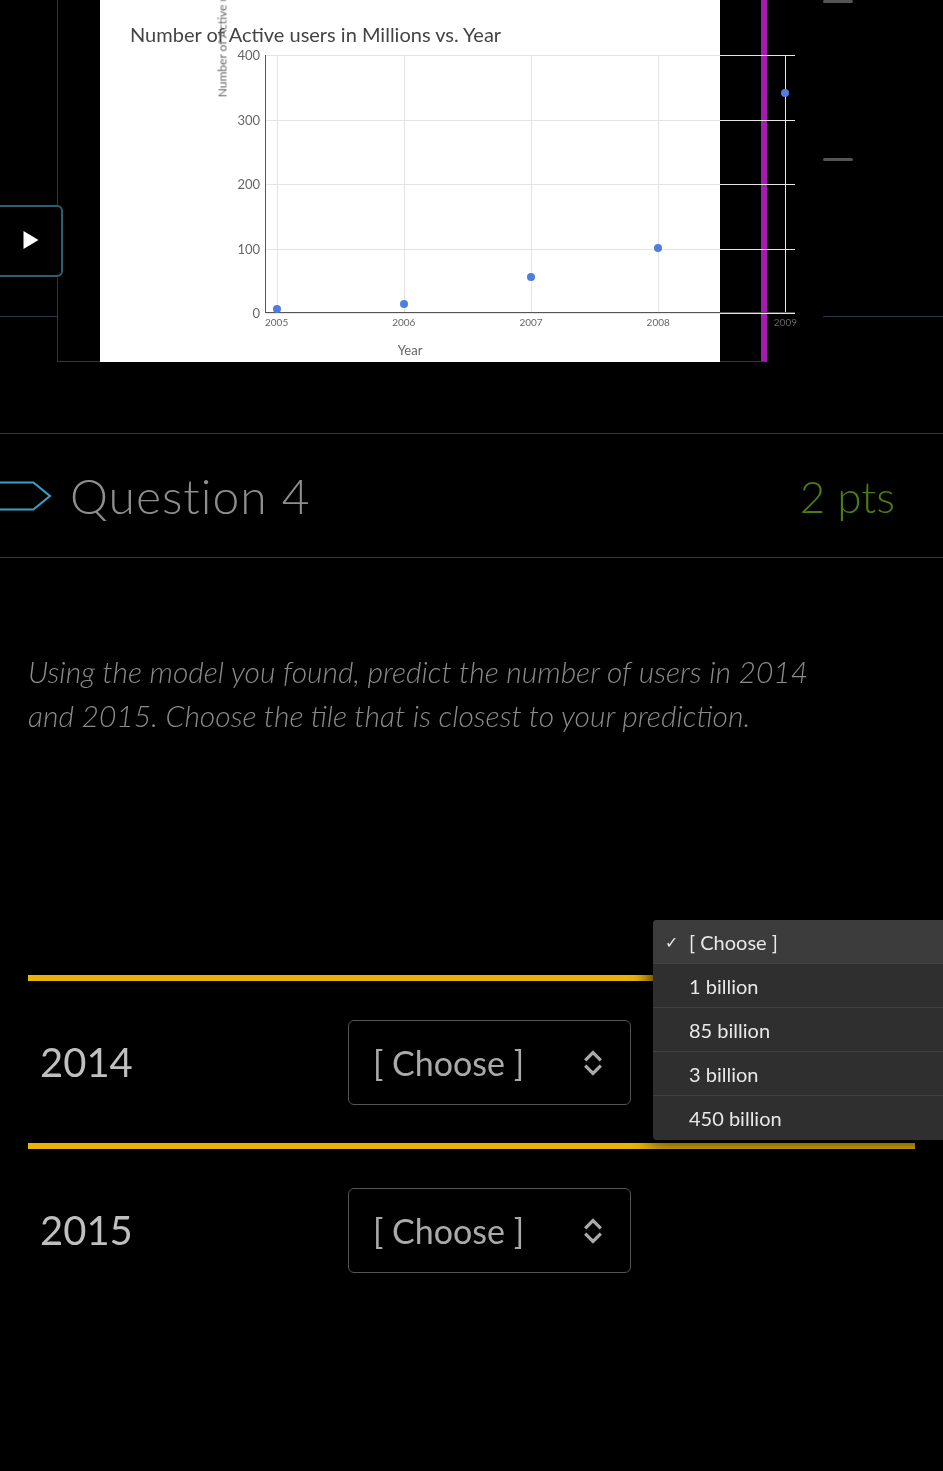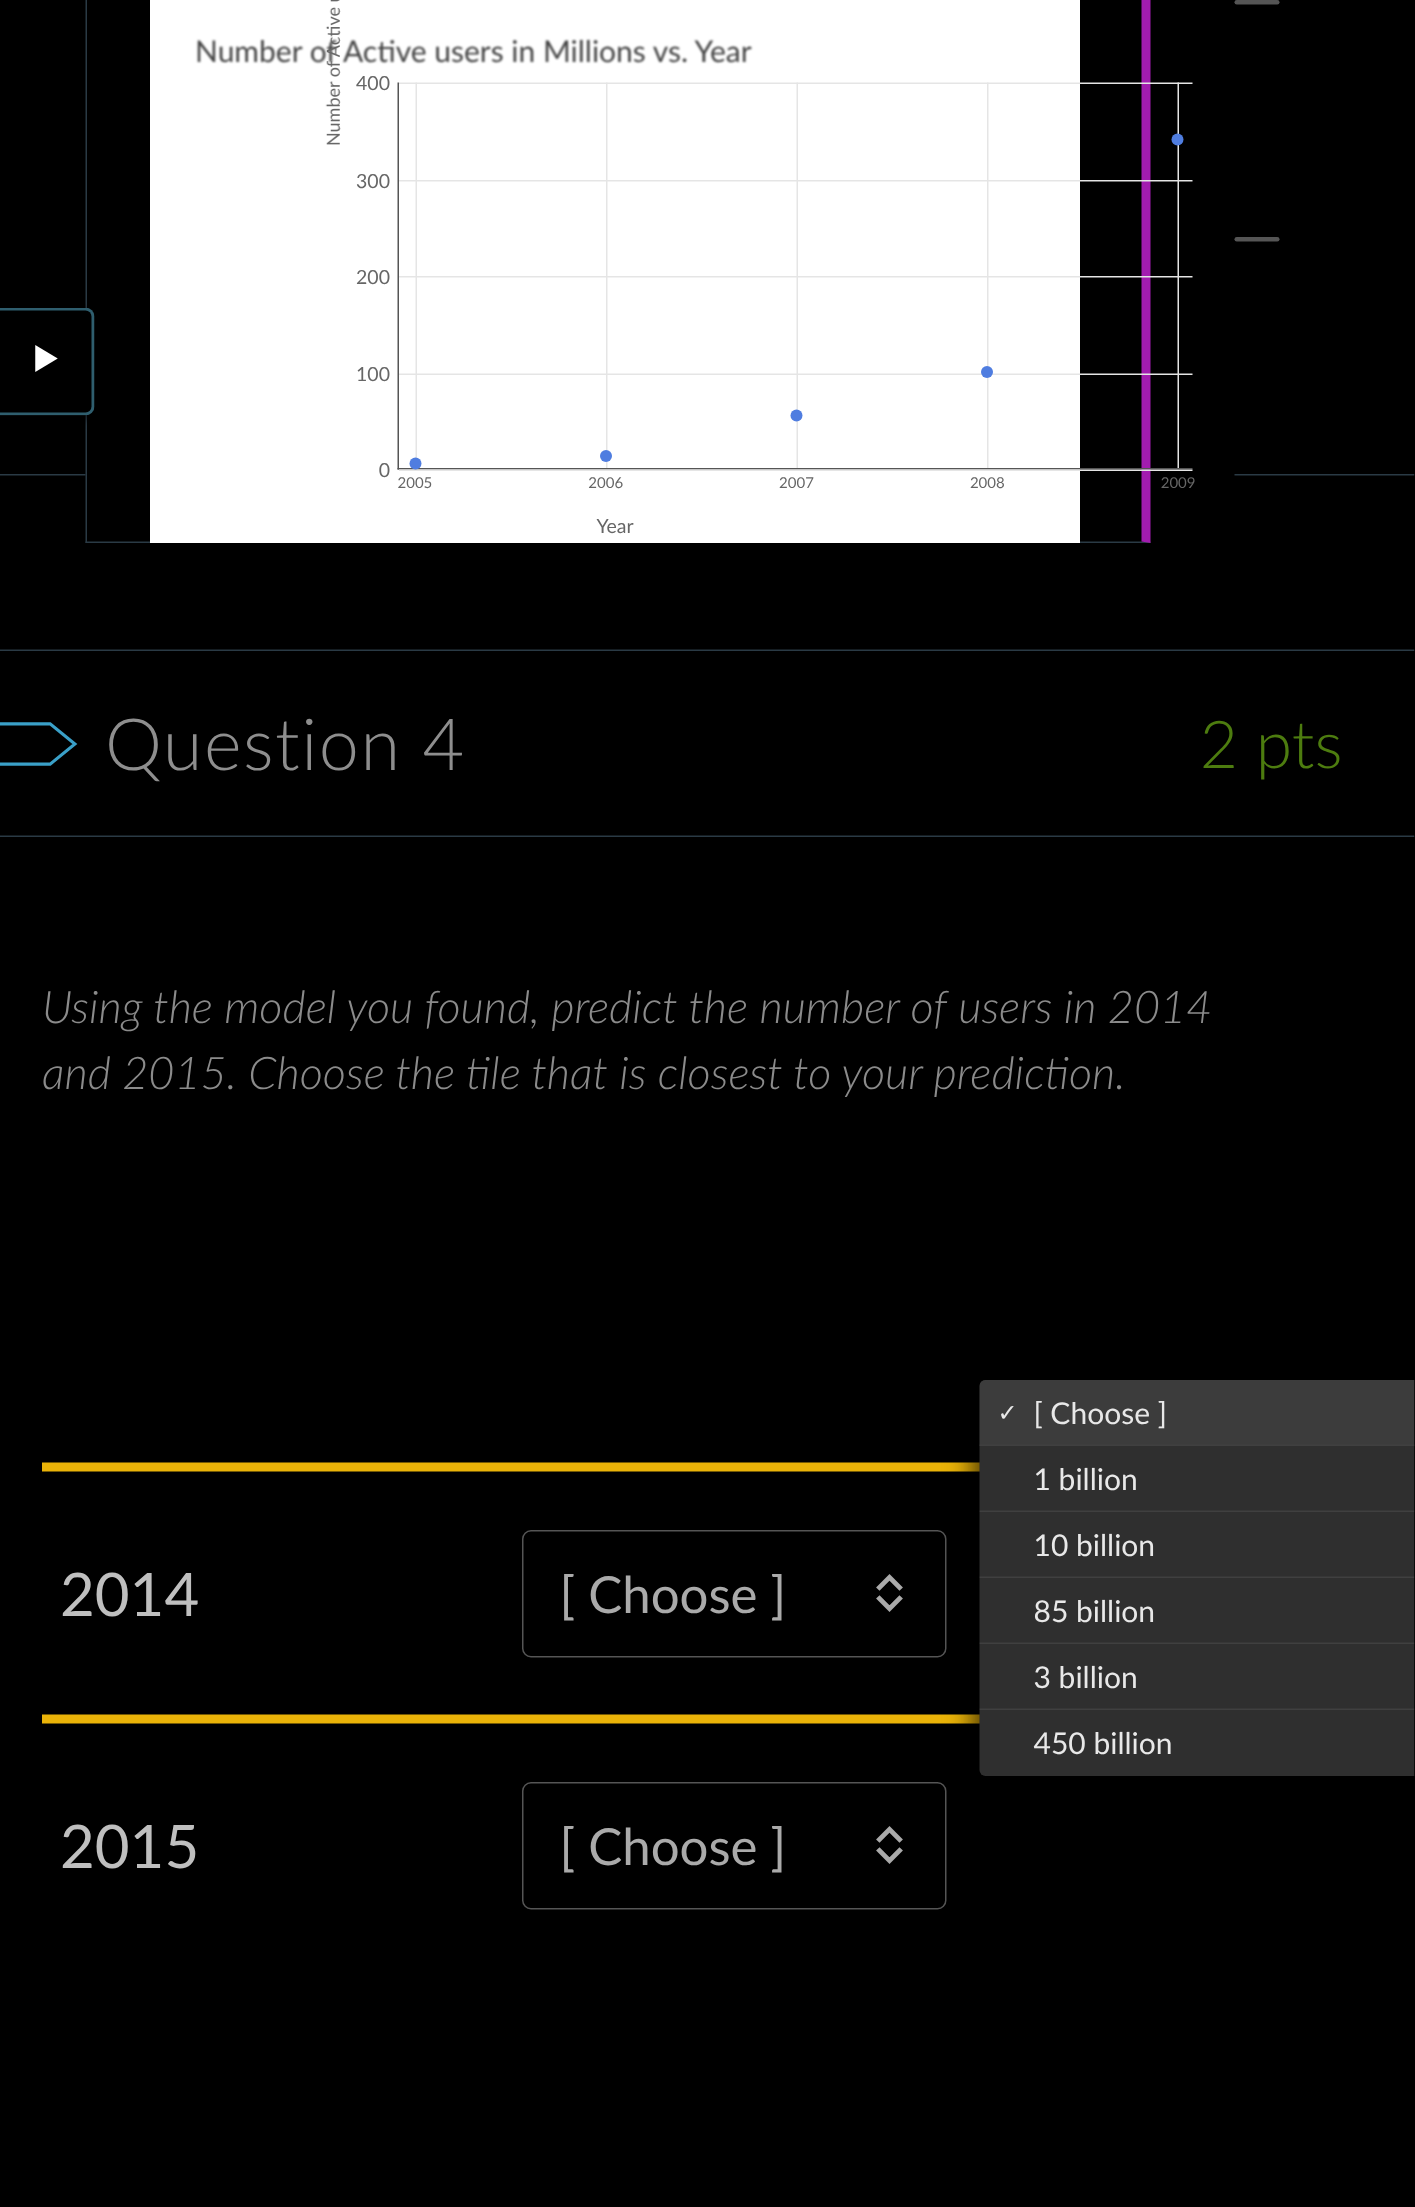--- a/index.html
+++ b/index.html
@@ -324,17 +324,16 @@
             <polyline points="4,12 10,18 16,12" fill="none" stroke="#aaa" stroke-width="2.5"></polyline>
           </svg>
       </span>
     </div>
   </div>
 </div>
 
 <div class="dropdown" id="dropdown">
     <div class="dd-item sel">[ Choose ]</div>
     <div class="dd-item">1 billion</div>
-    <div class="dd-item">10 billion</div>
     <div class="dd-item">85 billion</div>
     <div class="dd-item">3 billion</div>
     <div class="dd-item">450 billion</div>
   </div>
 
 </body></html>

